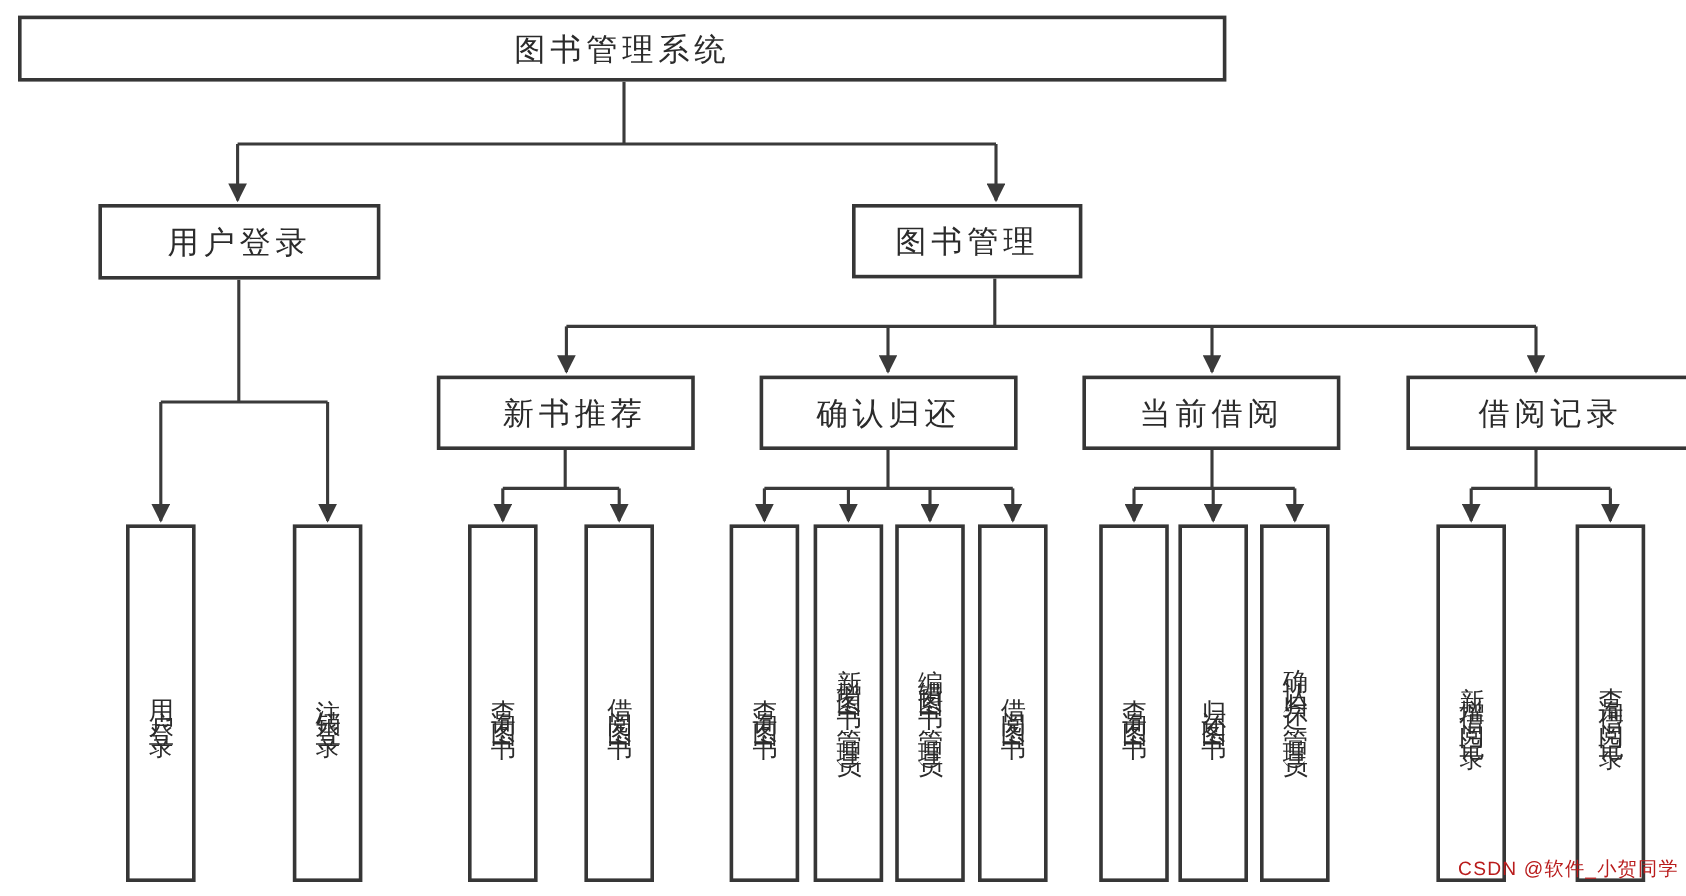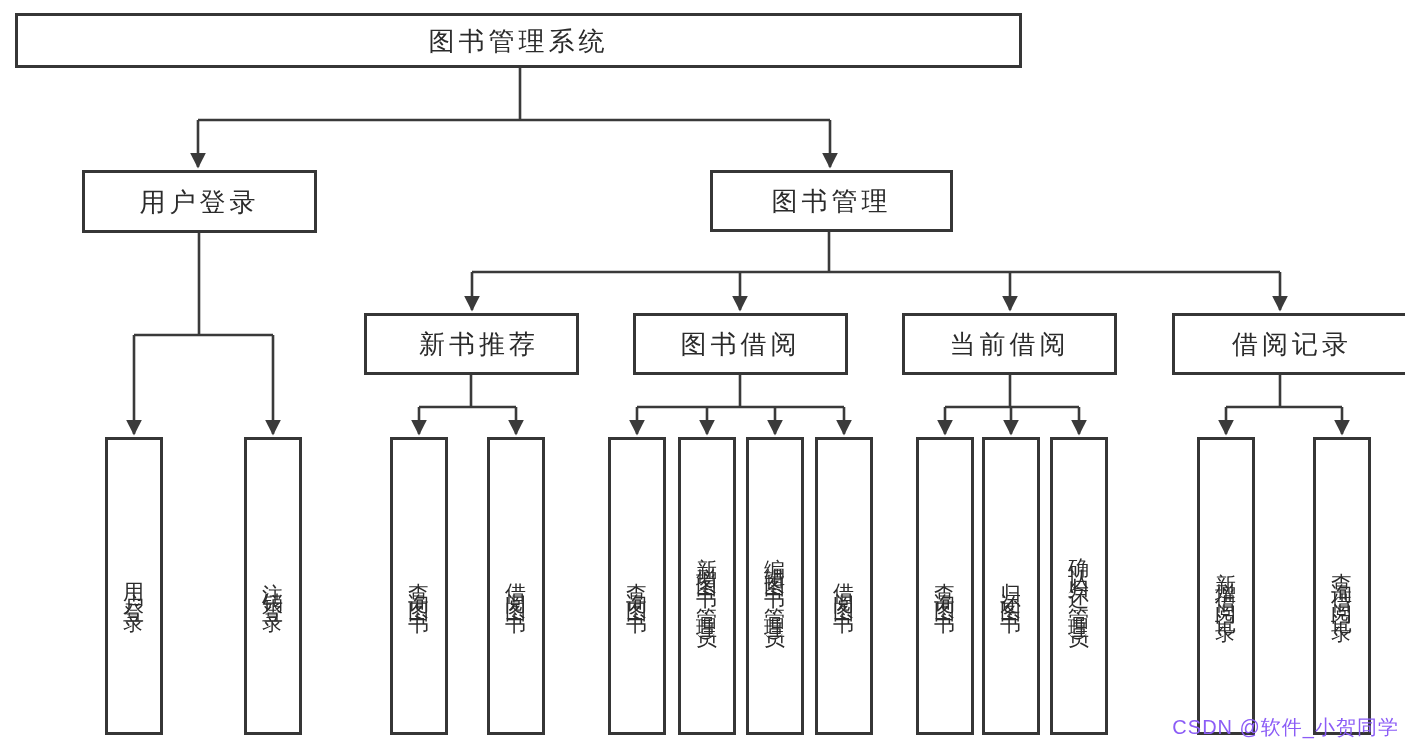--- a/index.html
+++ b/index.html
@@ -29,22 +29,22 @@
     writing-mode:vertical-rl;
     text-orientation:mixed;
     font-size:21px;
     letter-spacing:10px;
     line-height:1;
     white-space:nowrap;
   }
   #watermark{
     position:absolute;
     right:6px;top:714px;
-    font-size:20px;
-    color:#8b5cf6;
+    font-size:16px;
+    color:#b91c1c;
     letter-spacing:1px;
     white-space:nowrap;
   }
 </style>
 </head>
 <body>
 
 <div id="canvas">
 
   <svg id="wires" viewBox="0 0 1405 747" xmlns="http://www.w3.org/2000/svg">
@@ -98,29 +98,29 @@
     </g>
   </svg>
 
   <div class="box" style="left:15px;top:13px;width:1007px;height:55px;">
     <span class="h-label">图书管理系统</span>
   </div>
 
   <div class="box" style="left:82px;top:170px;width:235px;height:63px;">
     <span class="h-label">用户登录</span>
   </div>
-  <div class="box" style="left:710px;top:170px;width:243px;height:62px;text-align:center;">
+  <div class="box" style="left:710px;top:170px;width:192px;height:62px;text-align:center;">
     <span class="h-label">图书管理</span>
   </div>
 
   <div class="box" style="left:364px;top:313px;width:215px;height:62px;padding-left:15px;">
     <span class="h-label">新书推荐</span>
   </div>
   <div class="box" style="left:633px;top:313px;width:215px;height:62px;">
-    <span class="h-label">图书借阅</span>
+    <span class="h-label">确认归还</span>
   </div>
   <div class="box" style="left:902px;top:313px;width:215px;height:62px;">
     <span class="h-label">当前借阅</span>
   </div>
   <div class="box" style="left:1172px;top:313px;width:240px;height:62px;">
     <span class="h-label">借阅记录</span>
   </div>
 
   <div class="box" style="left:105px;top:437px;width:58px;height:298px;">
     <span class="v-label">用户登录</span>

